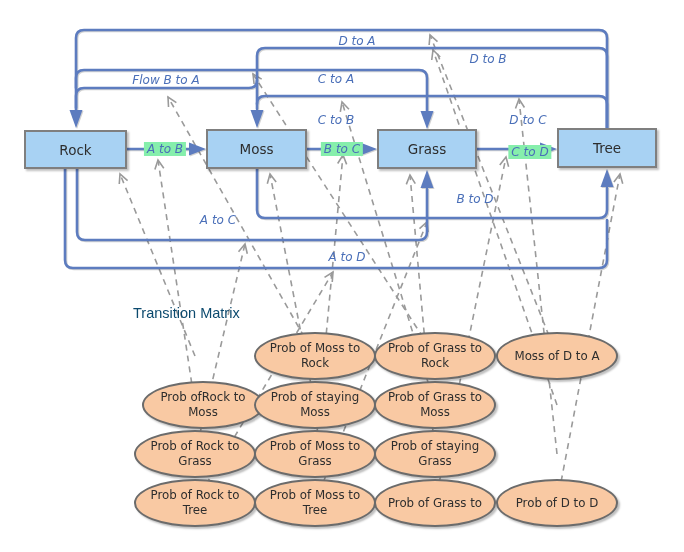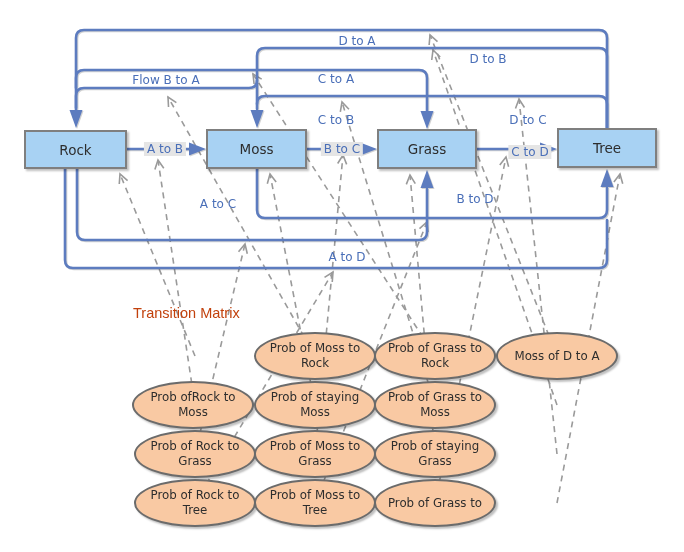--- a/index.html
+++ b/index.html
@@ -11,24 +11,24 @@
          box-shadow:2px 2px 2px rgba(0,0,0,0.25);
          display:flex;align-items:center;justify-content:center;
          font-size:13.5px;color:#2d2d2d;box-sizing:border-box;}
   .ell{position:absolute;width:122px;height:48px;background:#f9c9a3;
        border:2px solid #6b6b6b;border-radius:50%;
        box-shadow:2px 2px 2px rgba(0,0,0,0.25);
        display:flex;flex-direction:column;align-items:center;justify-content:center;
        font-size:11.8px;line-height:15px;color:#2e2e2e;
        box-sizing:border-box;text-align:center;white-space:nowrap;}
   .elabel{position:absolute;transform:translate(-50%,-50%);
-          font-size:12px;color:#4a6fb8;white-space:nowrap;}
-  .elabel.bg{background:#e5e5e5;padding:0 3px;}
+          font-size:12px;font-style:italic;color:#4a6fb8;white-space:nowrap;}
+  .elabel.bg{background:#86efac;padding:0 3px;}
   .matrix-title{position:absolute;font-family:"Liberation Sans",sans-serif;
-                font-size:14.5px;color:#c2410c;white-space:nowrap;}
+                font-size:14.5px;color:#0c4a6e;white-space:nowrap;}
 </style>
 </head>
 <body>
 
 <div class="stage">
 
   <svg width="684" height="552" viewBox="0 0 684 552">
     <defs>
       <marker id="garrow" orient="auto" markerUnits="userSpaceOnUse" markerWidth="14" markerHeight="14" refX="11" refY="6">
         <path d="M2,1.5 L11,6 L2,10.5" fill="none" stroke="#9a9a9a" stroke-width="1.6"></path>
@@ -95,40 +95,40 @@
 
   <div class="elabel" style="left:357px;top:41px">D to A</div>
   <div class="elabel" style="left:488px;top:59px">D to B</div>
   <div class="elabel" style="left:336px;top:79px">C to A</div>
   <div class="elabel" style="left:166px;top:80px">Flow B to A</div>
   <div class="elabel" style="left:336px;top:120px">C to B</div>
   <div class="elabel" style="left:528px;top:120px">D to C</div>
   <div class="elabel bg" style="left:165px;top:149px">A to B</div>
   <div class="elabel bg" style="left:342px;top:149px">B to C</div>
   <div class="elabel bg" style="left:530px;top:152px">C to D</div>
-  <div class="elabel" style="left:218px;top:204px">A to C</div>
+  <div class="elabel" style="left:218px;top:220px">A to C</div>
   <div class="elabel" style="left:475px;top:199px">B to D</div>
   <div class="elabel" style="left:347px;top:257px">A to D</div>
 
   <div class="matrix-title" style="left:133px;top:305px">Transition Matrix</div>
 
   <div class="ell" style="left:254px;top:332px">
     <span>Prob of Moss to</span>
       <span>Rock</span>
   </div>
   <div class="ell" style="left:374px;top:332px">
     <span>Prob of Grass to</span>
       <span>Rock</span>
   </div>
   <div class="ell" style="left:496px;top:332px">
     <span>Moss of D to A</span>
       <span></span>
   </div>
 
-  <div class="ell" style="left:132px;top:381px">
+  <div class="ell" style="left:142px;top:381px">
     <span>Prob ofRock to</span>
       <span>Moss</span>
   </div>
   <div class="ell" style="left:254px;top:381px">
     <span>Prob of staying</span>
       <span>Moss</span>
   </div>
   <div class="ell" style="left:374px;top:381px">
     <span>Prob of Grass to</span>
       <span>Moss</span>
@@ -152,14 +152,18 @@
       <span>Tree</span>
   </div>
   <div class="ell" style="left:254px;top:479px">
     <span>Prob of Moss to</span>
       <span>Tree</span>
   </div>
   <div class="ell" style="left:374px;top:479px">
     <span>Prob of Grass to</span>
       <span></span>
   </div>
+  <div class="ell" style="left:496px;top:479px">
+    <span>Prob of D to D</span>
+      <span></span>
+  </div>
 
 </div>
 
 </body></html>

